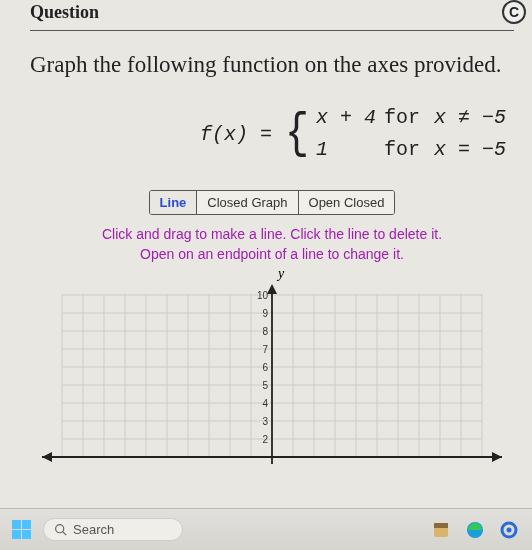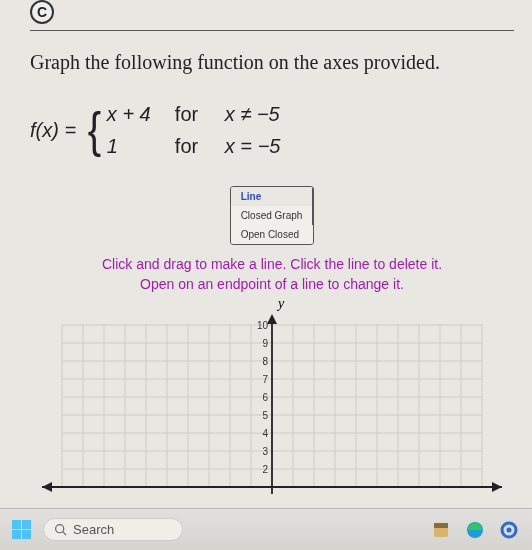--- a/index.html
+++ b/index.html
@@ -34,31 +34,31 @@
       display: flex;
       align-items: center;
       justify-content: center;
       font-family: sans-serif;
       font-weight: bold;
       font-size: 14px;
       margin-right: -12px;
       background: #eee;
     }
     .prompt {
-      font-size: 20px;
+      font-size: 23px;
       color: #222;
       margin-bottom: 22px;
       line-height: 1.35;
     }
     .equation {
-      font-family: Liberation Sans, sans-serif;
+      font-family: Liberation Mono, monospace;
       font-size: 20px;
       color: #222;
       display: flex;
-      justify-content: flex-start;
+      justify-content: flex-end;
       align-items: center;
       margin: 4px 0 24px 0;
       font-style: italic;
     }
     .equation .fx { margin-right: 6px; }
     .brace {
       font-size: 50px;
       line-height: 50px;
       font-style: normal;
       margin: 0 4px;
@@ -75,22 +75,21 @@
       display: flex;
       justify-content: center;
       margin-bottom: 10px;
     }
     .tool-group {
       display: flex;
       border: 1px solid #555;
       border-radius: 3px;
       overflow: hidden;
       font-family: Arial, sans-serif;
-      font-size: 10px;
-      flex-direction: column;
+      font-size: 13px;
     }
     .tool-btn {
       padding: 4px 10px;
       border-right: 1px solid #555;
       background: #f0efe9;
       color: #333;
       cursor: pointer;
     }
     .tool-btn:last-child { border-right: none; }
     .tool-btn.active {
@@ -164,20 +163,21 @@
     .task-icon {
       width: 22px; height: 22px;
       display: flex; align-items: center; justify-content: center;
     }
   </style>
 </head>
 <body>
 
 <div class="content">
   <div class="question-header">
+    <span>Question</span>
     <span class="header-icon">C</span>
   </div>
 
   <div class="prompt">Graph the following function on the axes provided.</div>
 
   <div class="equation">
     <span class="fx">f(x) =</span>
     <span class="brace">{</span>
     <span class="piece-table">
       <span class="piece-row">

